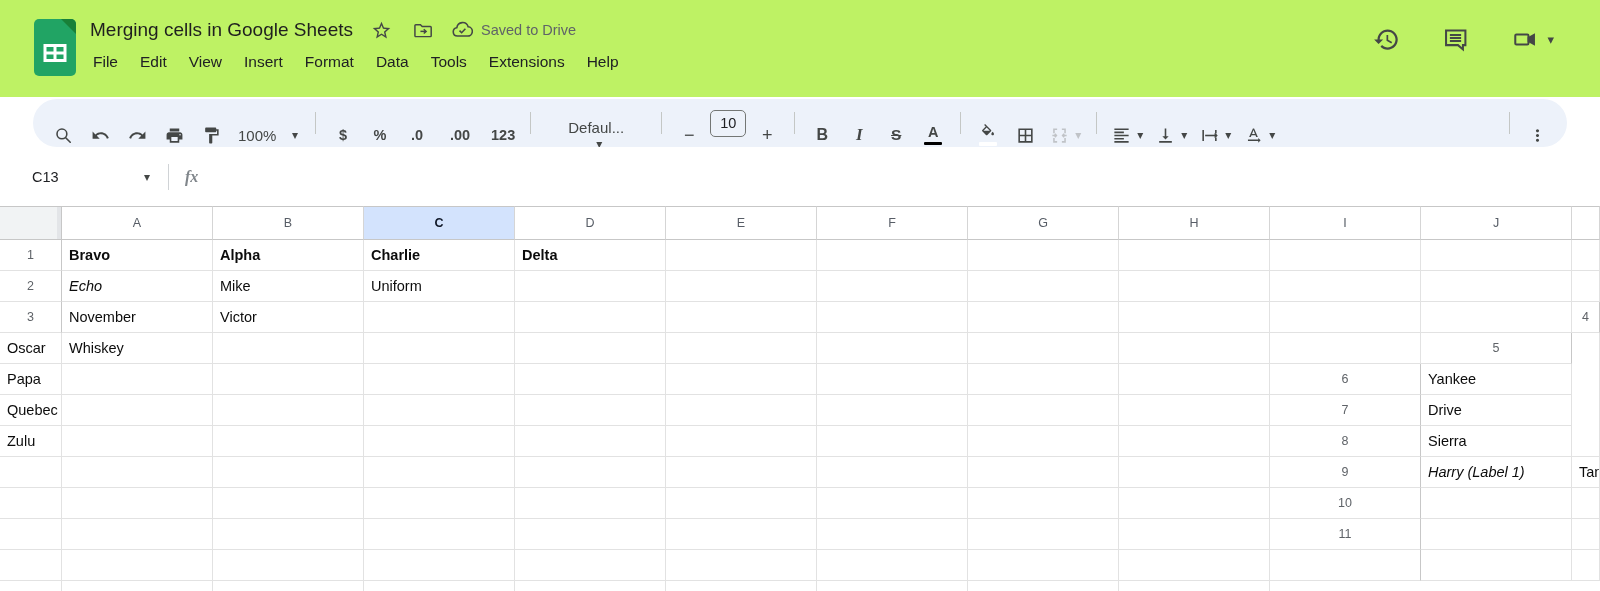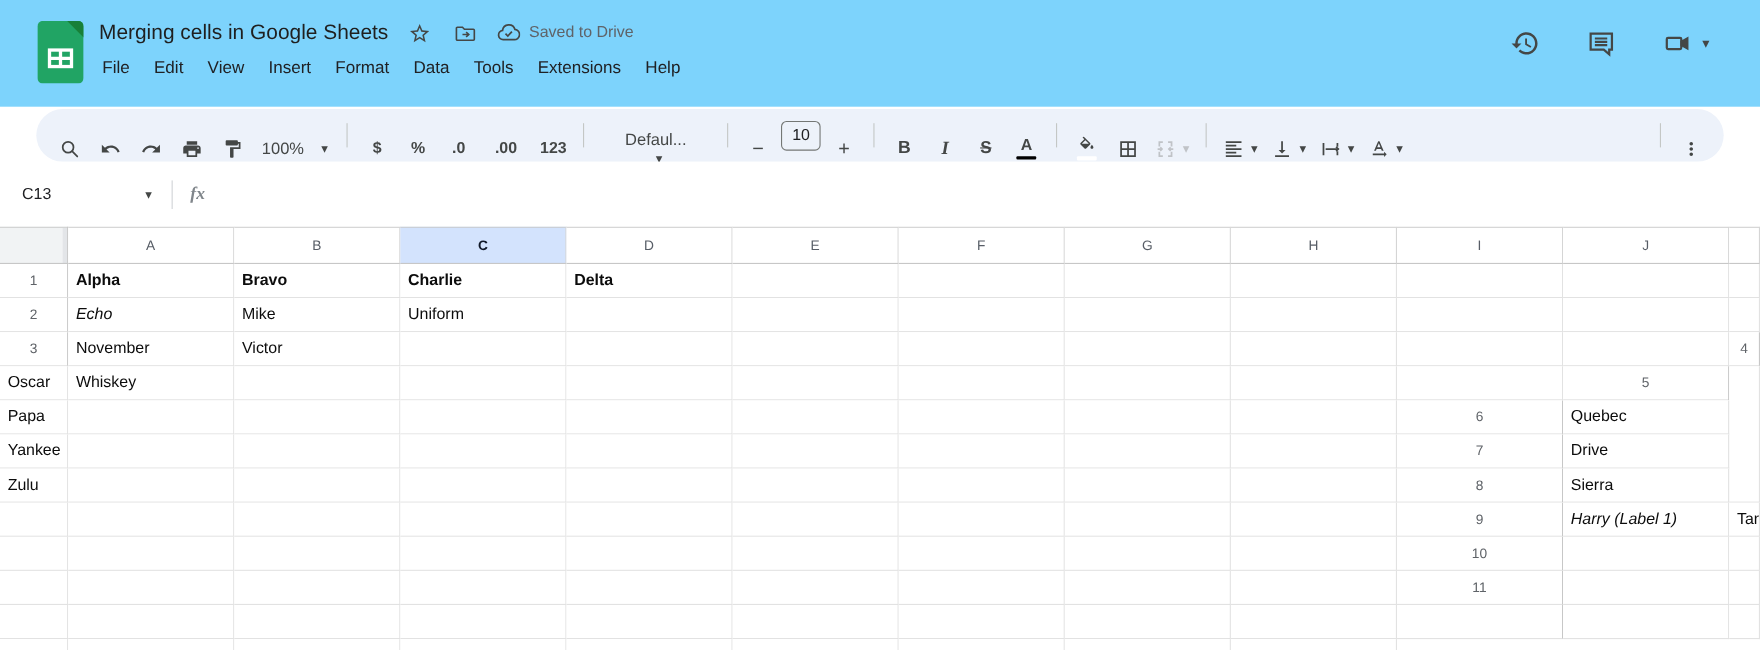--- a/index.html
+++ b/index.html
@@ -1,21 +1,21 @@
 <!DOCTYPE html>
 <html><head>
 <meta charset="utf-8">
 <style>
   * { margin:0; padding:0; box-sizing:border-box; }
   html,body { width:1600px; height:591px; background:#fff; overflow:hidden;
               font-family:"Liberation Sans", sans-serif; color:#202124; }
   .app { position:relative; width:1600px; height:591px; }
 
   
-  .titlebar { position:absolute; top:0; left:0; right:0; height:97px; background:#7dd3fc; }
+  .titlebar { position:absolute; top:0; left:0; right:0; height:97px; background:#bef264; }
   .logo { position:absolute; left:34px; top:19px; width:42px; height:57px; cursor:pointer; }
   .title-row { position:absolute; left:90px; top:13px; height:34px; display:flex; align-items:center; }
   .doc-title { font-size:19px; color:#1f1f1f; white-space:nowrap; }
   .t-icon { display:flex; align-items:center; justify-content:center; width:26px; height:26px; margin-left:16px; }
   .t-icon svg { width:21px; height:21px; }
   .saved { display:flex; align-items:center; margin-left:14px; gap:8px; color:#5f6368; font-size:14.5px; }
   .saved svg { width:22px; height:22px; }
   .menu-row { position:absolute; left:82px; top:50px; display:flex; }
   .menu-item { font-size:15.5px; color:#202124; padding:3px 11px; border-radius:6px; cursor:pointer;text-align:center; }
   .top-right { position:absolute; right:46px; top:26px; display:flex; align-items:center; gap:42px; }
@@ -46,21 +46,21 @@
   .strike { text-decoration:line-through; font-size:15.5px; font-weight:600; }
   .stack { display:flex; flex-direction:column; align-items:center; line-height:1; }
   .stack .g { font-size:14.5px; font-weight:700; }
   .cbar { width:18px; height:3.5px; margin-top:2px; border-radius:1px; }
   .more { margin-left:auto; font-weight:700; }
 
   
   .formula-bar { position:absolute; top:147px; left:0; right:0; height:59px; background:#fff;
                  display:flex; align-items:center; }
   .name-box { display:flex; align-items:center; justify-content:space-between;
-              width:118px; margin-left:20px; cursor:pointer; }
+              width:118px; margin-left:32px; cursor:pointer; }
   .name-box .val { font-size:14.5px; color:#202124; }
   .fb-sep { width:1px; height:26px; background:#d0d3d6; margin:0 16px 0 18px; }
   .fx { font-style:italic; font-family:"Liberation Serif", serif; color:#80868b;
         font-size:16px; font-weight:600; }
   .formula-input { flex:1; height:100%; }
 
   
   .grid { position:absolute; top:206px; left:0; width:1600px; height:385px;
           display:grid; grid-template-columns:62px repeat(10,151px) 28px;
           grid-template-rows:34px repeat(11,31px) 12px; background:#fff; overflow:hidden; }
@@ -290,22 +290,22 @@
       <div class="col-h sel">C</div>
       <div class="col-h">D</div>
       <div class="col-h">E</div>
       <div class="col-h">F</div>
       <div class="col-h">G</div>
       <div class="col-h">H</div>
       <div class="col-h">I</div>
       <div class="col-h">J</div>
       <div class="col-h"></div>
       <div class="row-h">1</div>
+      <div class="cell b">Bravo</div>
       <div class="cell b">Alpha</div>
-      <div class="cell b">Bravo</div>
       <div class="cell b">Charlie</div>
       <div class="cell b">Delta</div>
       <div class="cell b"></div>
       <div class="cell b"></div>
       <div class="cell b"></div>
       <div class="cell b"></div>
       <div class="cell b"></div>
       <div class="cell b"></div>
       <div class="cell"></div>
       <div class="row-h">2</div>
@@ -347,22 +347,22 @@
       <div class="cell">Papa</div>
       <div class="cell"></div>
       <div class="cell"></div>
       <div class="cell"></div>
       <div class="cell"></div>
       <div class="cell"></div>
       <div class="cell"></div>
       <div class="cell"></div>
       <div class="cell"></div>
       <div class="row-h">6</div>
+      <div class="cell">Yankee</div>
       <div class="cell">Quebec</div>
-      <div class="cell">Yankee</div>
       <div class="cell"></div>
       <div class="cell"></div>
       <div class="cell"></div>
       <div class="cell"></div>
       <div class="cell"></div>
       <div class="cell"></div>
       <div class="cell"></div>
       <div class="cell"></div>
       <div class="row-h">7</div>
       <div class="cell">Drive</div>

